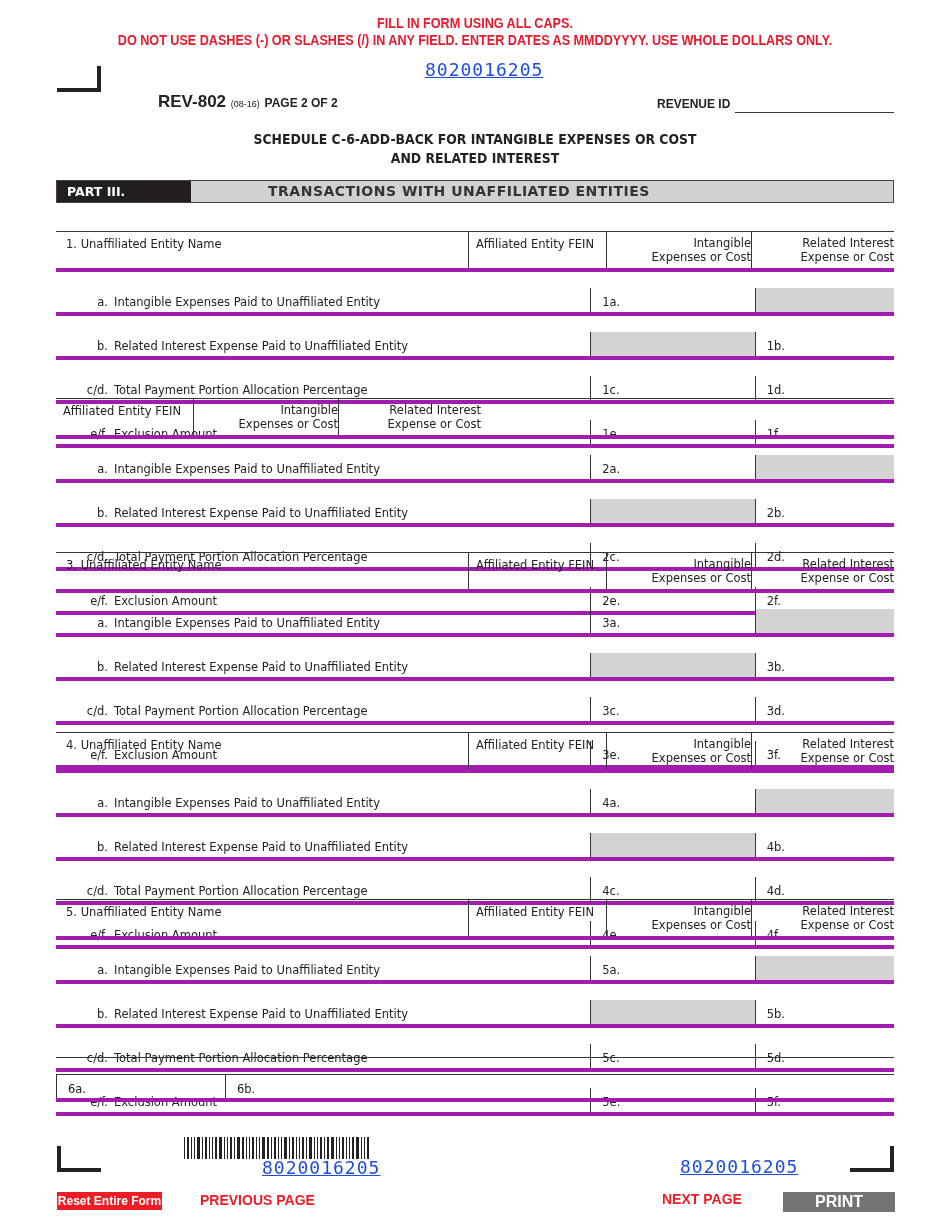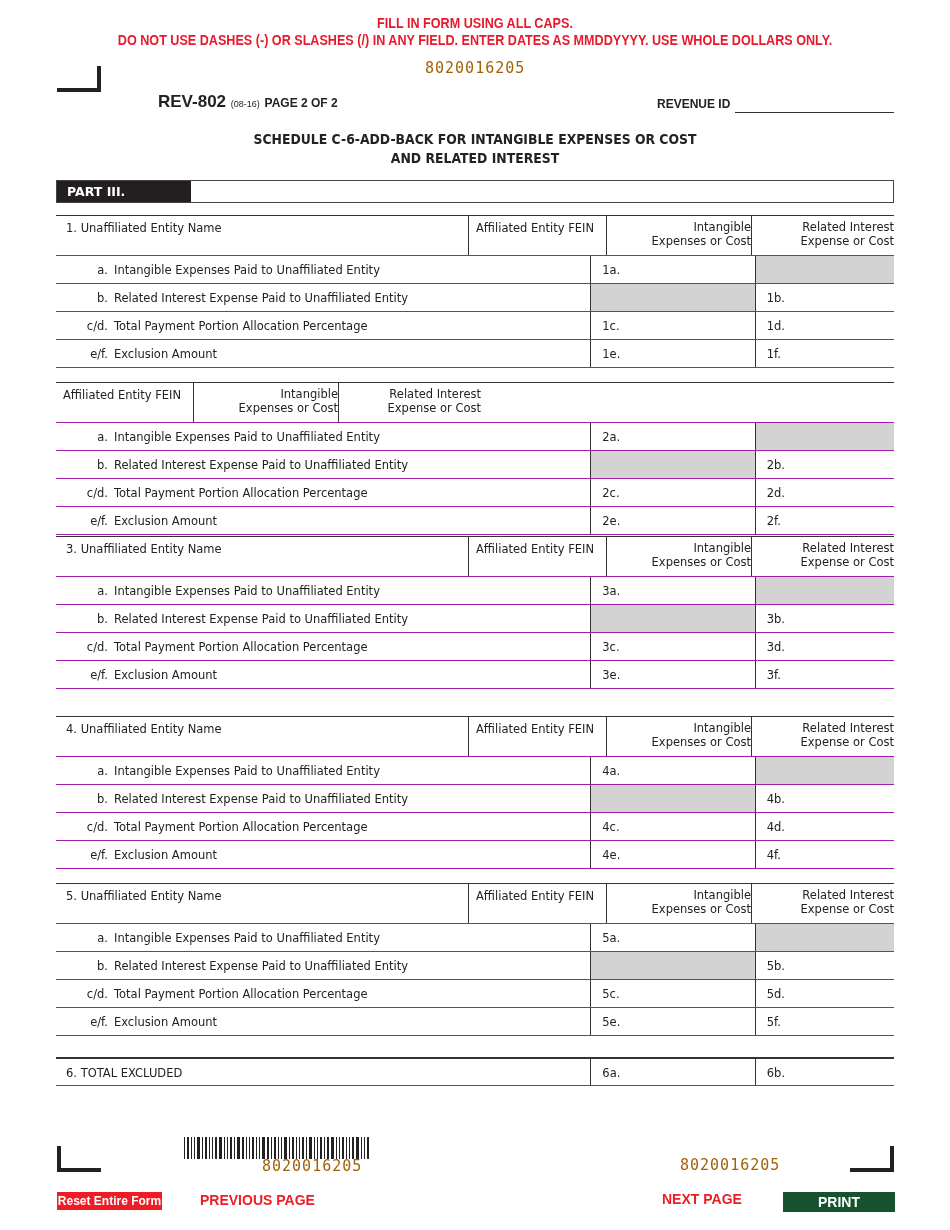--- a/index.html
+++ b/index.html
@@ -1,34 +1,34 @@
 <!DOCTYPE html>
 <html><head>
 <meta charset="utf-8">
 <style>
   * { box-sizing: border-box; margin: 0; padding: 0; }
   body { width: 950px; height: 1230px; background: #fff; position: relative; font-family: "DejaVu Sans", sans-serif; color: #222; overflow: hidden; }
   .abs { position: absolute; }
   .warn { left: 0; width: 950px; text-align: center; color: #e8192c; font-family: "Liberation Sans", sans-serif; font-weight: bold; font-size: 14px; transform: scaleX(0.9); }
   .warn1 { top: 15px; }
   .warn2 { top: 32px; }
-  .docnum { font-family: "DejaVu Sans Mono", monospace; font-size: 15px; letter-spacing: 1px; color: #a16207; }
+  .docnum { font-family: "DejaVu Sans Mono", monospace; font-size: 18px; letter-spacing: 1px; color: #1d4ed8; text-decoration: underline; }
   .corner { border-color: #222; border-style: solid; }
   .formid { top: 92px; left: 158px; font-family: "Liberation Sans", sans-serif; font-weight: bold; font-size: 17px; color: #222; }
   .formid .ver { font-size: 9px; font-weight: normal; }
   .formid .pg { font-size: 12px; }
   .revid { top: 97px; left: 657px; font-family: Liberation Sans, sans-serif; font-weight: bold; font-size: 12px; }
   .revid-line { top: 112px; left: 735px; width: 159px; border-bottom: 1px solid #333; height: 1px; }
   .sched-title { top: 130px; left: 0; width: 950px; text-align: center; font-family: "DejaVu Sans", sans-serif; font-weight: bold; font-size: 13.5px; line-height: 19px; transform: scaleX(0.92); }
   .part { top: 180px; left: 56px; width: 838px; height: 23px; border: 1px solid #444; display: flex; }
   .part .lbl { width: 134px; background: #231f20; color: #fff; font-weight: bold; font-size: 12.5px; padding: 3px 0 0 10px; }
   .part .ttl { flex: 1; background: #d1d1d1; font-weight: bold; font-size: 14px; padding: 2px 0 0 77px; letter-spacing: 0.5px; color: #333; }
 
   .block { position: absolute; left: 56px; width: 838px; }
-  .row { position: relative; display: flex; border-bottom: 1px solid #a21caf; font-size: 11.5px; }
+  .row { position: relative; display: flex; border-bottom: 4px solid #a21caf; font-size: 11.5px; margin-top: 16px; }
   .hdr { height: 41px; border-top: 1px solid #333; }
   .sub { height: 28px; }
   .c-name { width: 413px; padding: 5px 0 0 10px; border-right: 1px solid #333; }
   .c-fein { width: 137px; padding: 5px 0 0 7px; }
   .c-int, .c-rel { border-left: 1px solid #333; text-align: right; padding-top: 4px; line-height: 14px; }
   .c-int { width: 145px; }
   .c-rel { width: 143px; }
   .c-desc { width: 550px; padding: 7px 0 0 0; display: flex; }
   .c-desc .letter { width: 58px; text-align: right; padding-right: 6px; }
   .c-desc .txt { padding-left: 0; }
@@ -37,21 +37,21 @@
   .cell.rel { width: 143px; }
   .shade { background: #d3d3d3; }
   .bold { font-weight: normal; }
   .total { top: 1057px; height: 28px; border-top: 1px solid #333; }
   .total .c-desc { padding-left: 10px; }
 
   .barcode { top: 1137px; left: 184px; width: 264px; height: 22px; display: flex; align-items: stretch; }
   .barcode span { display: block; background: #222; margin-right: 2px; }
   .btn-reset { top: 1192px; left: 57px; width: 105px; height: 18px; background: #ee1c25; color: #fff; font-family: "Liberation Sans", sans-serif; font-weight: bold; font-size: 12px; text-align: center; line-height: 18px; cursor: pointer; }
   .link-red { color: #ee1c25; font-family: "Liberation Sans", sans-serif; font-weight: bold; font-size: 14px; cursor: pointer; }
-  .btn-print { top: 1192px; left: 783px; width: 112px; height: 20px; background: #14532d; color: #fff; font-family: "Liberation Sans", sans-serif; font-weight: bold; font-size: 14px; text-align: center; line-height: 20px; cursor: pointer; }
+  .btn-print { top: 1192px; left: 783px; width: 112px; height: 20px; background: #737373; color: #fff; font-family: "Liberation Sans", sans-serif; font-weight: bold; font-size: 16px; text-align: center; line-height: 20px; cursor: pointer; }
 </style>
 </head>
 <body>
 
 <div class="abs warn warn1">FILL IN FORM USING ALL CAPS.</div>
 <div class="abs warn warn2">DO NOT USE DASHES (-) OR SLASHES (/) IN ANY FIELD.  ENTER DATES AS MMDDYYYY.  USE WHOLE DOLLARS ONLY.</div>
 
 <div class="abs docnum" style="top:59px;left:425px;">8020016205</div>
 
 <div class="abs corner" style="top:66px;left:57px;width:44px;height:26px;border-width:0 4px 4px 0;"></div>
@@ -65,20 +65,21 @@
 <div class="abs revid">REVENUE ID</div>
 <div class="abs revid-line" title=""></div>
 
 <div class="abs sched-title">
   <div>SCHEDULE C-6-ADD-BACK FOR INTANGIBLE EXPENSES OR COST</div>
   <div>AND RELATED INTEREST</div>
 </div>
 
 <div class="abs part">
   <div class="lbl">PART III.</div>
+  <div class="ttl">TRANSACTIONS WITH UNAFFILIATED ENTITIES</div>
 </div>
 
 <div id="blocks">
     <div class="block" style="top: 215px;">
       <div class="row hdr">
         <div class="c-name">1.  Unaffiliated Entity Name</div>
         <div class="c-fein">Affiliated Entity FEIN</div>
         <div class="c-int">
           <div>Intangible</div>
           <div>Expenses or Cost</div>
@@ -301,21 +302,20 @@
           <span class="txt">Exclusion Amount</span>
         </div>
         <div class="cell int">5e.</div>
         <div class="cell rel">5f.</div>
       </div>
     </div>
   </div>
 
 <div class="block total" style="position:absolute;">
   <div class="row sub bold" style="border-top:1px solid #333;height:28px;">
-    <div class="c-desc" style="padding-left:10px;">6.  TOTAL EXCLUDED</div>
     <div class="cell int">6a.</div>
     <div class="cell rel">6b.</div>
   </div>
 </div>
 
 <div class="abs corner" style="top:1146px;left:57px;width:44px;height:26px;border-width:0 0 4px 4px;"></div>
 <div class="abs corner" style="top:1146px;left:850px;width:44px;height:26px;border-width:0 4px 4px 0;"></div>
 
 <div class="abs barcode" id="barcode">
     <span style="width: 1px;"></span>

